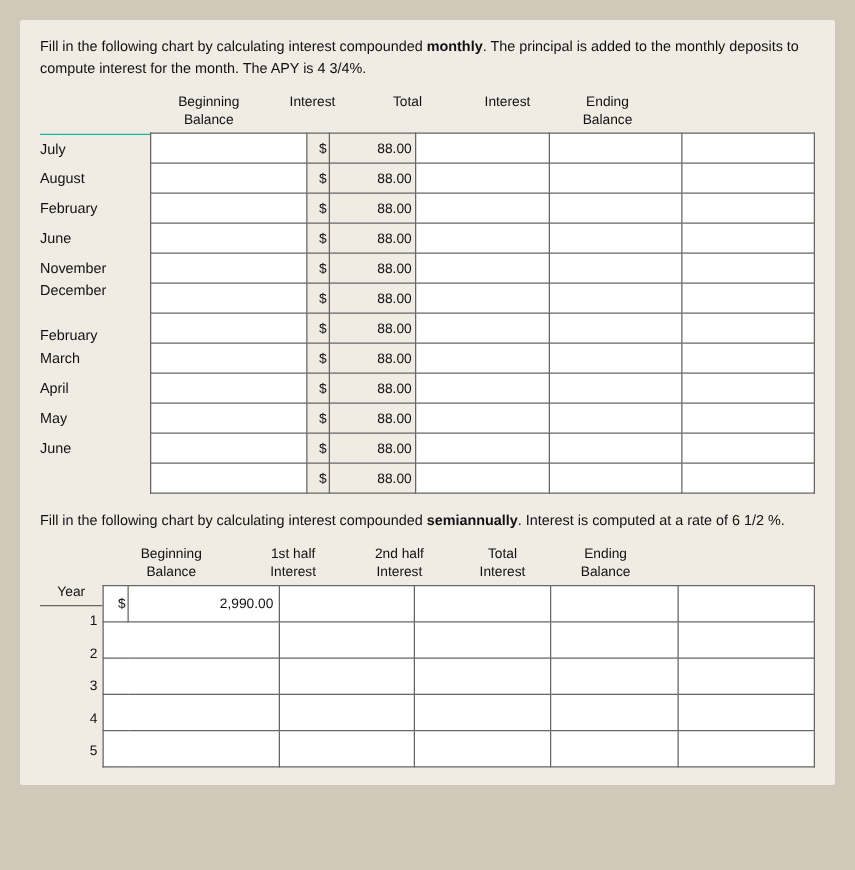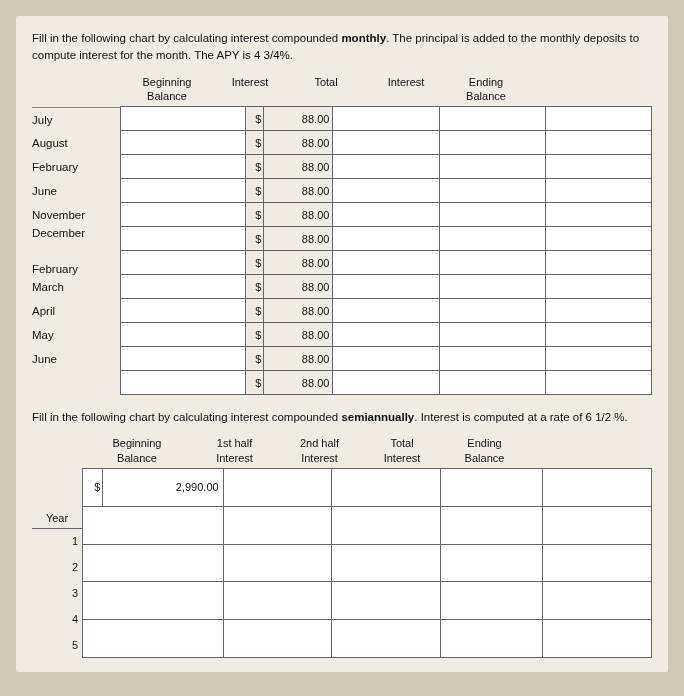--- a/index.html
+++ b/index.html
@@ -222,21 +222,21 @@
     <div style="display:flex; margin-left: 50px; margin-bottom:3px;">
       <div style="width:110px; text-align:center; font-size:11px; line-height:1.3;">Beginning<br>Balance</div>
       <div style="width:85px; text-align:center; font-size:11px; line-height:1.3;">1st half<br>Interest</div>
       <div style="width:85px; text-align:center; font-size:11px; line-height:1.3;">2nd half<br>Interest</div>
       <div style="width:80px; text-align:center; font-size:11px; line-height:1.3;">Total<br>Interest</div>
       <div style="width:85px; text-align:center; font-size:11px; line-height:1.3;">Ending<br>Balance</div>
     </div>
 
     <div style="display:flex;">
 
-      <div style="width:50px; display:flex; flex-direction:column;margin-top:44px;">
+      <div style="width:50px; display:flex; flex-direction:column;">
         <div style="font-size:11px; text-align:center; margin-bottom:3px;">Year</div>
         <div style="height:1px;"></div>
         <div style="height:26px; display:flex; align-items:center; justify-content:flex-end; padding-right:4px; font-size:11px; border-top:1px solid #666;">1</div>
         <div style="height:26px; display:flex; align-items:center; justify-content:flex-end; padding-right:4px; font-size:11px;">2</div>
         <div style="height:26px; display:flex; align-items:center; justify-content:flex-end; padding-right:4px; font-size:11px;">3</div>
         <div style="height:26px; display:flex; align-items:center; justify-content:flex-end; padding-right:4px; font-size:11px;">4</div>
         <div style="height:26px; display:flex; align-items:center; justify-content:flex-end; padding-right:4px; font-size:11px;">5</div>
       </div>
 
       <table style="flex:1; border-collapse:collapse;">

